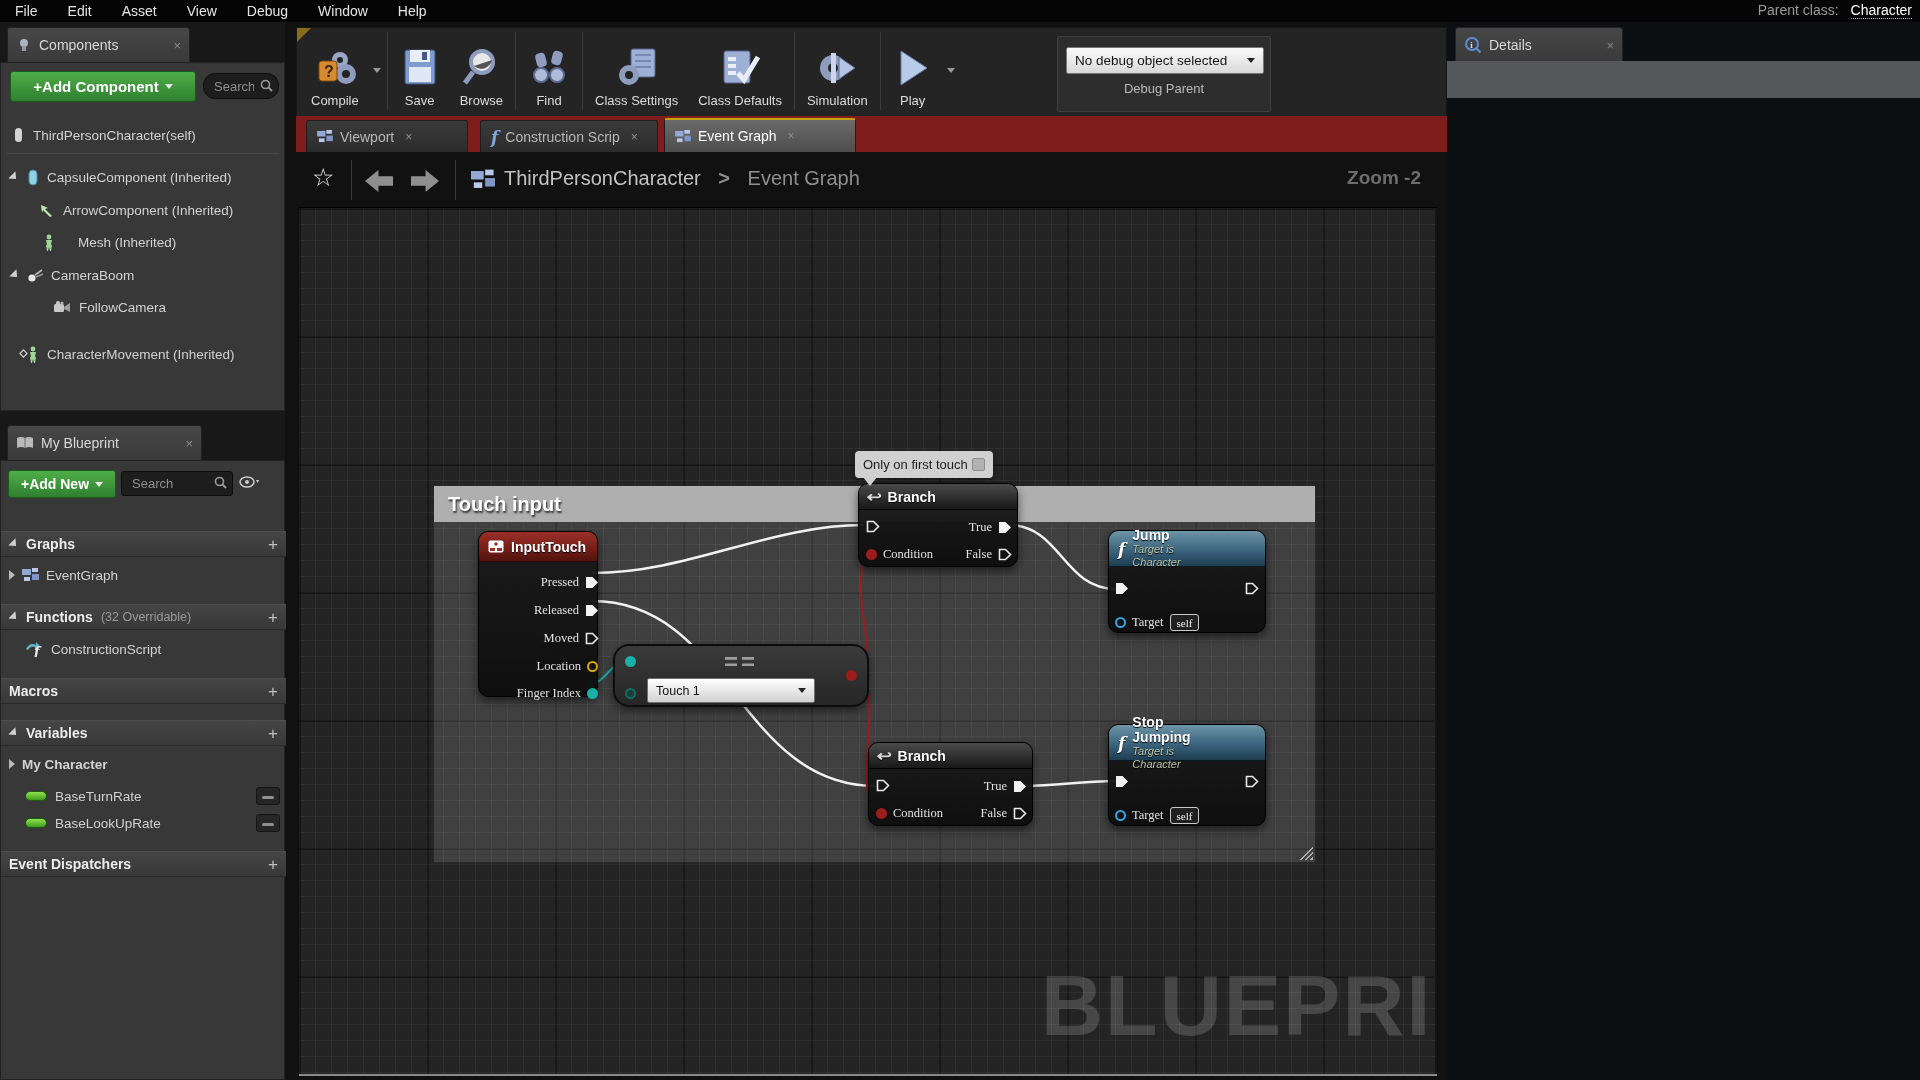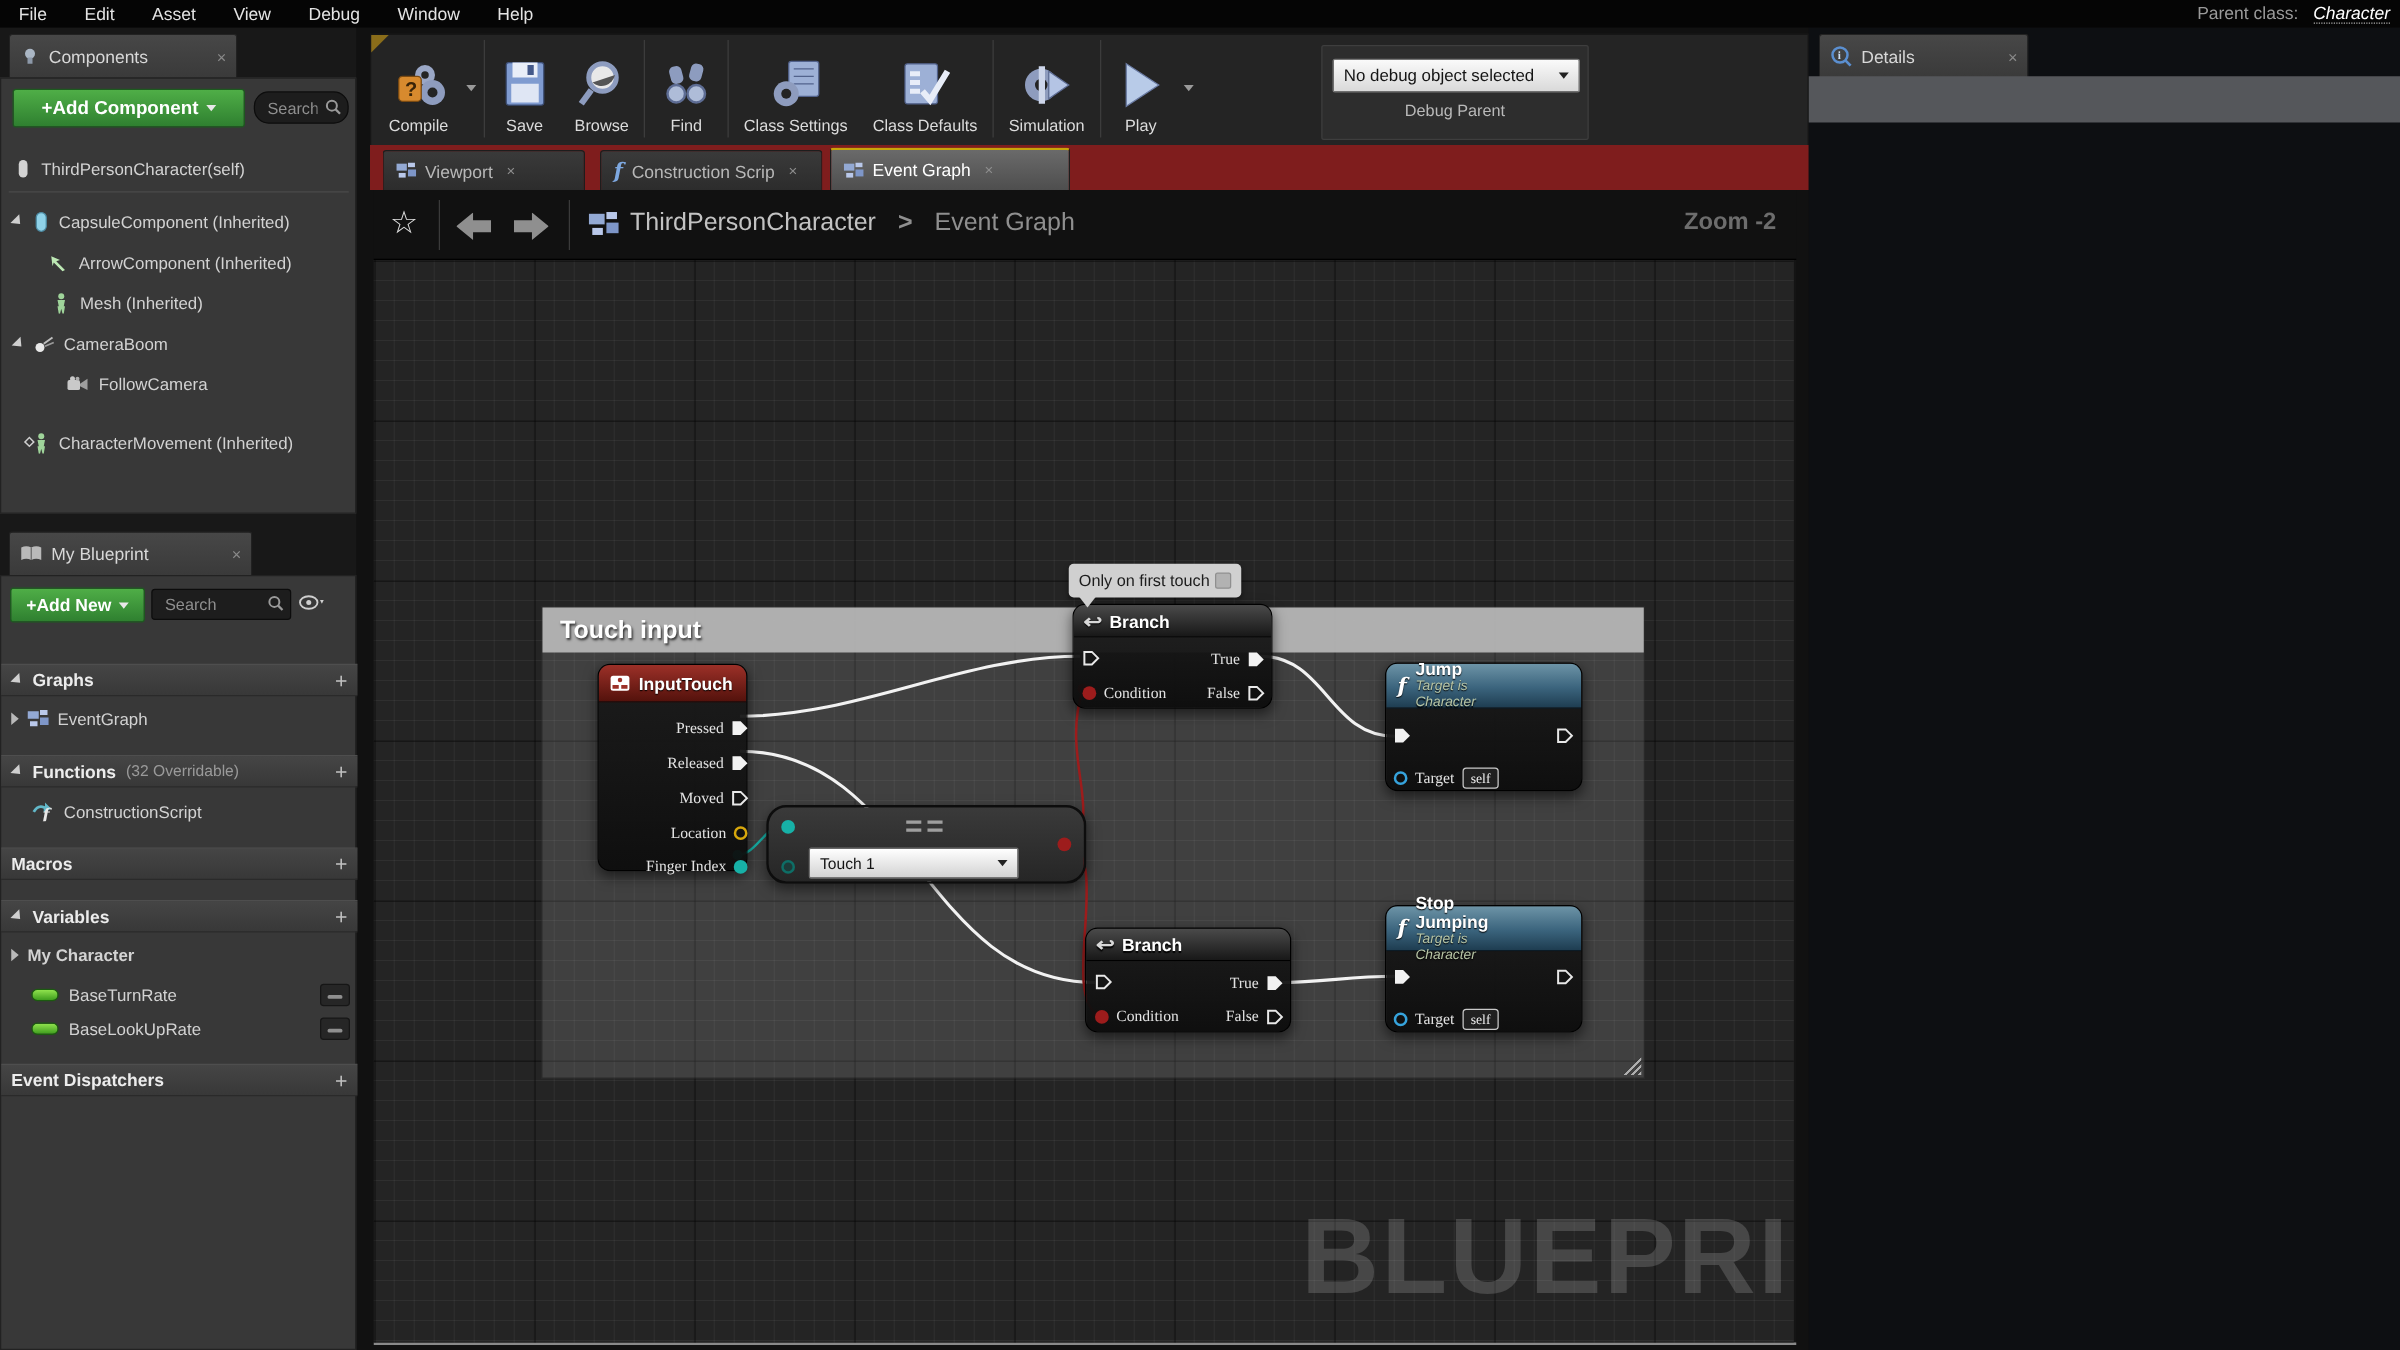--- a/index.html
+++ b/index.html
@@ -3,21 +3,21 @@
 <meta charset="utf-8">
 <style>
   * { margin:0; padding:0; box-sizing:border-box; }
   html,body { width:1920px; height:1080px; overflow:hidden; background:#111; font-family:"Liberation Sans",sans-serif; }
   .abs { position:absolute; }
 
   
   #menubar { position:absolute; left:0; top:0; width:1920px; height:22px; background:#050505; color:#e4e4e4; font-size:14px; display:flex; align-items:center; z-index:50; }
   .menu-item { padding:0 15px; height:22px; line-height:22px; cursor:default; }
   #parent-class { position:absolute; right:8px; top:0; height:22px; line-height:20px; font-size:14px; color:#9a9a9a; }
-  #parent-class b { color:#fff; font-weight:normal; border-bottom:1px dotted #aaa; margin-left:8px;font-style:italic; }
+  #parent-class b { color:#fff; font-weight:normal; border-bottom:1px dotted #aaa; margin-left:8px; }
 
   
   #leftcol { position:absolute; left:0; top:22px; width:285px; height:1058px; background:#181818; }
   .ptab { position:absolute; height:35px; background:linear-gradient(#474747,#3a3a3a); border:1px solid #222; border-bottom:none; border-radius:3px 3px 0 0; color:#d8d8d8; font-size:14px; display:flex; align-items:center; padding:0 8px; }
   .ptab .x { margin-left:auto; color:#8a8a8a; font-size:13px; }
   .pbody { position:absolute; left:0; width:285px; background:#383838; border:1px solid #222; }
   .row { position:absolute; left:0; width:285px; height:24px; display:flex; align-items:center; color:#d2d2d2; font-size:13.5px; white-space:nowrap; overflow:hidden; }
   .btn-green { background:linear-gradient(#4fae47,#2f8030); border:1px solid #1d5a1f; border-radius:3px; color:#fff; font-weight:bold; display:flex; align-items:center; justify-content:center; }
   .caret { width:0; height:0; border-left:4px solid transparent; border-right:4px solid transparent; border-top:5px solid #e8e8e8; display:inline-block; margin-left:6px; }
   .searchbox { background:#1d1d1d; border:1px solid #0c0c0c; border-radius:12px; color:#9a9a9a; font-size:13px; padding:0 24px 0 10px; height:26px; width:100%; outline:none; }
@@ -171,21 +171,21 @@
       <svg width="16" height="15" viewBox="0 0 16 15">
           <path d="M2 2 L9 5 L6 6 L13 13 L11 14 L4 7 L3 10 Z" fill="#bde8b4"></path>
         </svg>
       <span style="margin-left:8px">ArrowComponent (Inherited)</span>
     </div>
     <div class="row" style="top:167px; padding-left:42px;">
       <svg width="12" height="17" viewBox="0 0 12 17">
           <circle cx="6" cy="3" r="2.4" fill="#9fd49a"></circle>
           <path d="M3 6 h6 l-1 5 h1 l-1 6 h-1 l-1-4 -1 4 H4 l-1-6 h1 Z" fill="#9fd49a"></path>
         </svg>
-      <span style="margin-left:9px">Mesh (Inherited)</span>
+      <span style="margin-left:23px">Mesh (Inherited)</span>
     </div>
     <div class="row" style="top:200px; padding-left:9px;">
       <span class="exp-open"></span>
       <svg width="18" height="15" viewBox="0 0 18 15" style="margin-left:6px">
           <circle cx="6" cy="10" r="3.6" fill="#e8e8e8"></circle>
           <line x1="9" y1="7" x2="16" y2="2" stroke="#bdbdbd" stroke-width="1.6"></line>
           <line x1="10" y1="9" x2="17" y2="6" stroke="#9a9a9a" stroke-width="1.4"></line>
         </svg>
       <span style="margin-left:7px">CameraBoom</span>
     </div>

